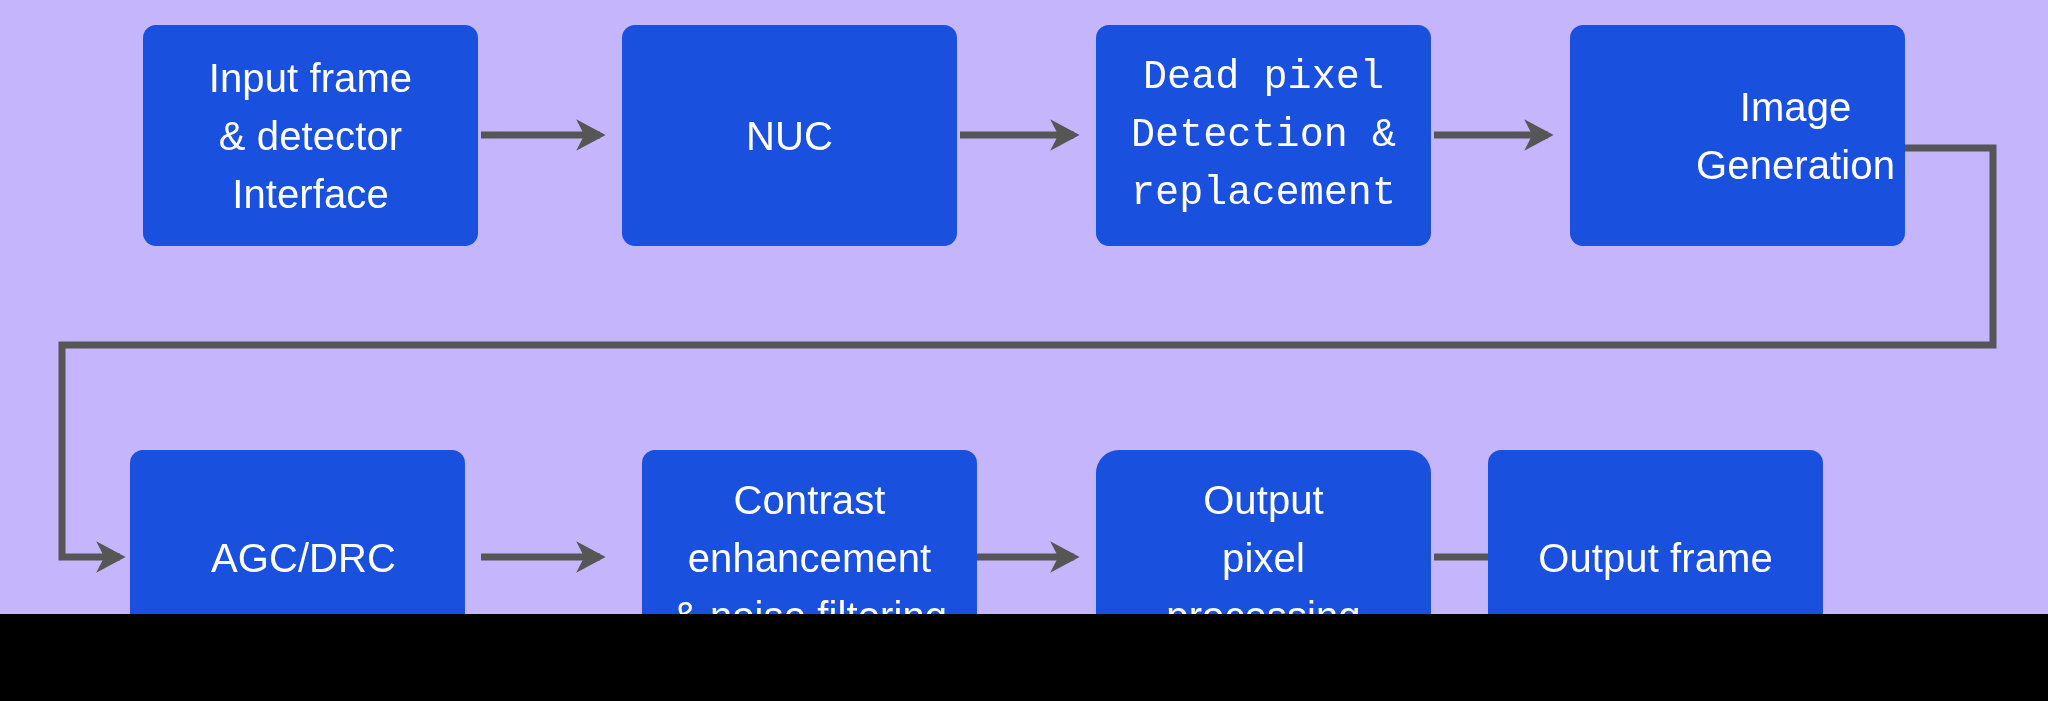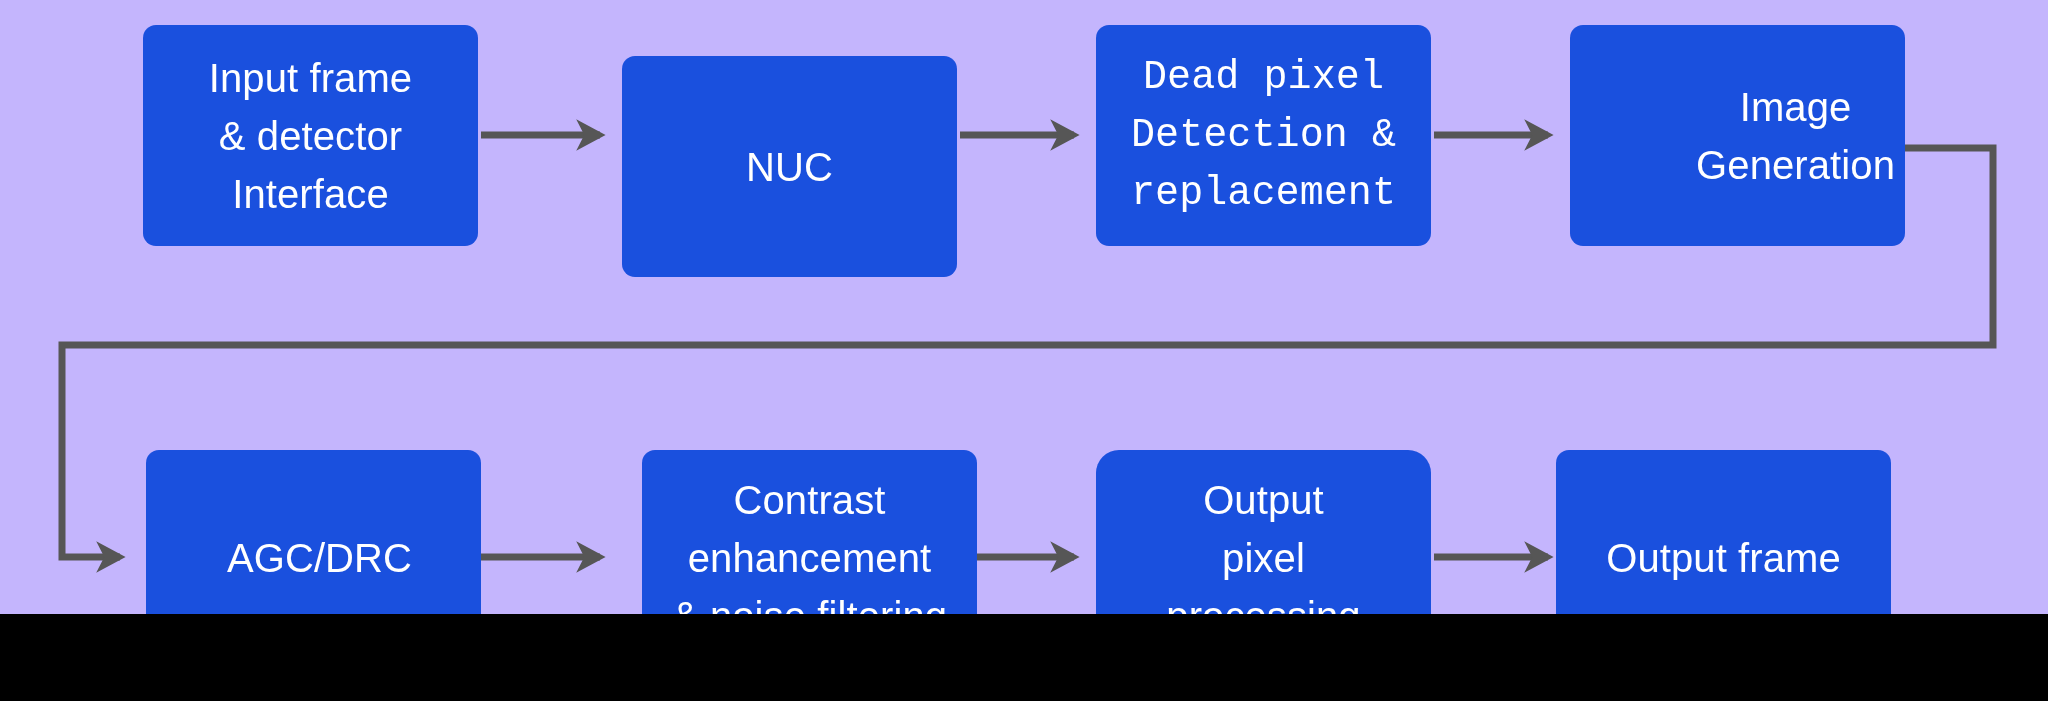--- a/index.html
+++ b/index.html
@@ -69,48 +69,48 @@
 
     <line x1="1434" y1="557" x2="1548" y2="557" stroke="#565656" stroke-width="7" marker-end="url(#arrowhead)"></line>
   </svg>
 
   <div class="node" style="left:143px; top:25px; width:335px; height:221px;">
     <span class="node-label">Input frame
 &amp; detector
 Interface</span>
   </div>
 
-  <div class="node" style="left:622px; top:25px; width:335px; height:221px;margin-top:31px;">
+  <div class="node" style="left:622px; top:25px; width:335px; height:221px;">
     <span class="node-label">NUC</span>
   </div>
 
   <div class="node" style="left:1096px; top:25px; width:335px; height:221px;font-family:Liberation Mono, monospace;">
     <span class="node-label">Dead pixel
 Detection &amp;
 replacement</span>
   </div>
 
   <div class="node" style="left:1570px; top:25px; width:335px; height:221px;justify-content:flex-end;">
     <span class="node-label">Image
 Generation</span>
   </div>
 
-  <div class="node" style="left:146px; top:450px; width:335px; height:215px;padding-left:22px;">
+  <div class="node" style="left:130px; top:450px; width:335px; height:215px;padding-left:22px;">
     <span class="node-label">AGC/DRC</span>
   </div>
 
   <div class="node" style="left:622px; top:450px; width:335px; height:215px;margin-left:20px;">
     <span class="node-label">Contrast
 enhancement
 &amp; noise filtering</span>
   </div>
 
   <div class="node" style="left:1096px; top:450px; width:335px; height:215px;border-radius:23px;">
     <span class="node-label">Output
 pixel
 processing</span>
   </div>
 
-  <div class="node" style="left:1556px; top:450px; width:335px; height:215px;">
+  <div class="node" style="left:1488px; top:450px; width:335px; height:215px;">
     <span class="node-label">Output frame</span>
   </div>
 
 </div>
 
 </body></html>

